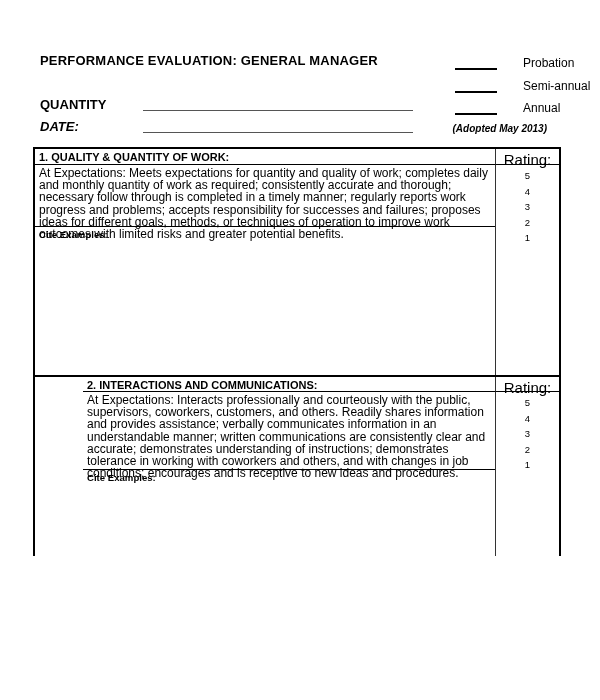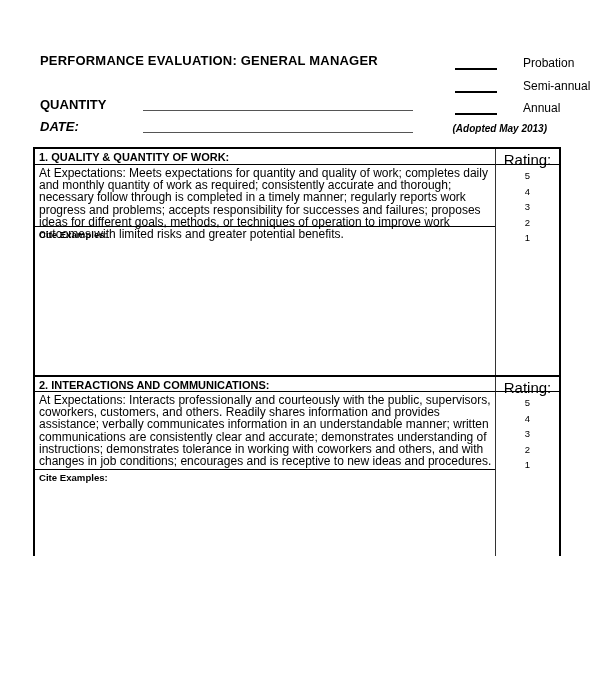--- a/index.html
+++ b/index.html
@@ -24,21 +24,21 @@
   .fl-emp { top:97px; }
   .fl-date { top:119px;font-style:italic; }
   .fill-line { position:absolute; left:143px; width:270px; height:0; border-bottom:1px solid #555; }
   .fline-emp { top:110px; }
   .fline-date { top:132px; }
 
   
   .eval-table { position:absolute; left:33px; top:147px; width:528px; height:490px; border:2px solid #000; background:#fff; }
   .section { display:grid; grid-template-columns:1fr 64px; width:100%; }
   .section-1 { height:228px; border-bottom:2px solid #000; grid-template-rows:16px 62px 1fr; }
-  .section-2 { height:258px; grid-template-rows:15px 78px 1fr; }
+  .section-2 { height:258px; grid-template-rows:15px 78px 1fr;padding-left:48px; }
   .sec-title { grid-column:1; grid-row:1; font-size:11px; font-weight:bold; padding:2px 0 0 4px; border-bottom:1.5px solid #000; }
   .sec-rating-head { grid-column:2; grid-row:1; font-size:15px; text-align:center; padding-top:2px; border-left:1px solid #333; border-bottom:1.5px solid #000; }
   .sec-desc { grid-column:1; grid-row:2; font-size:12px; line-height:12.2px; padding:2px 3px 0 4px; border-bottom:1.5px solid #000; }
   .sec-rating-options { grid-column:2; grid-row:2 / 4; border-left:1px solid #333; text-align:center; padding-top:3px; }
   .rating-num { font-size:9.5px; line-height:15.6px; cursor:default; }
   .sec-cite { grid-column:1; grid-row:3; font-size:9.6px; font-weight:bold; padding:2px 0 0 4px; }
 </style>
 </head>
 <body>
 

